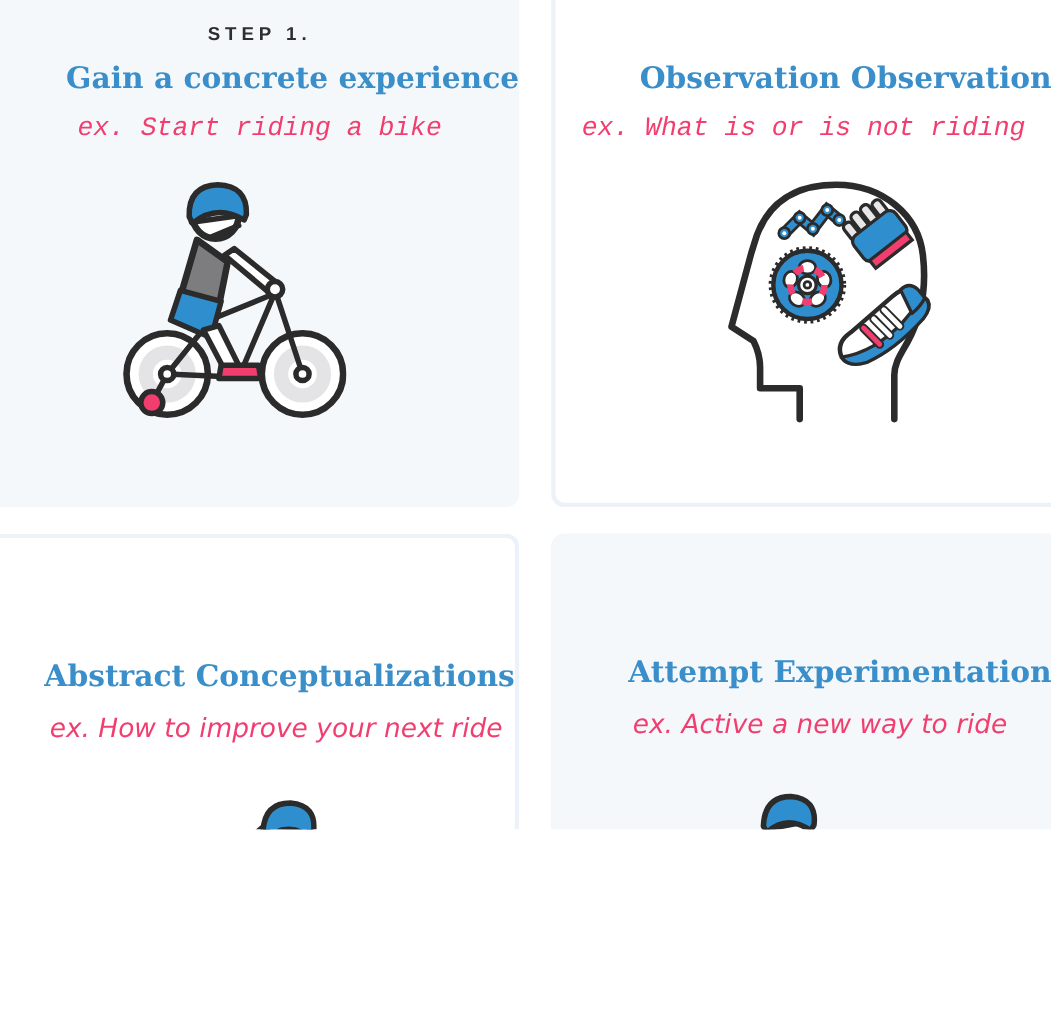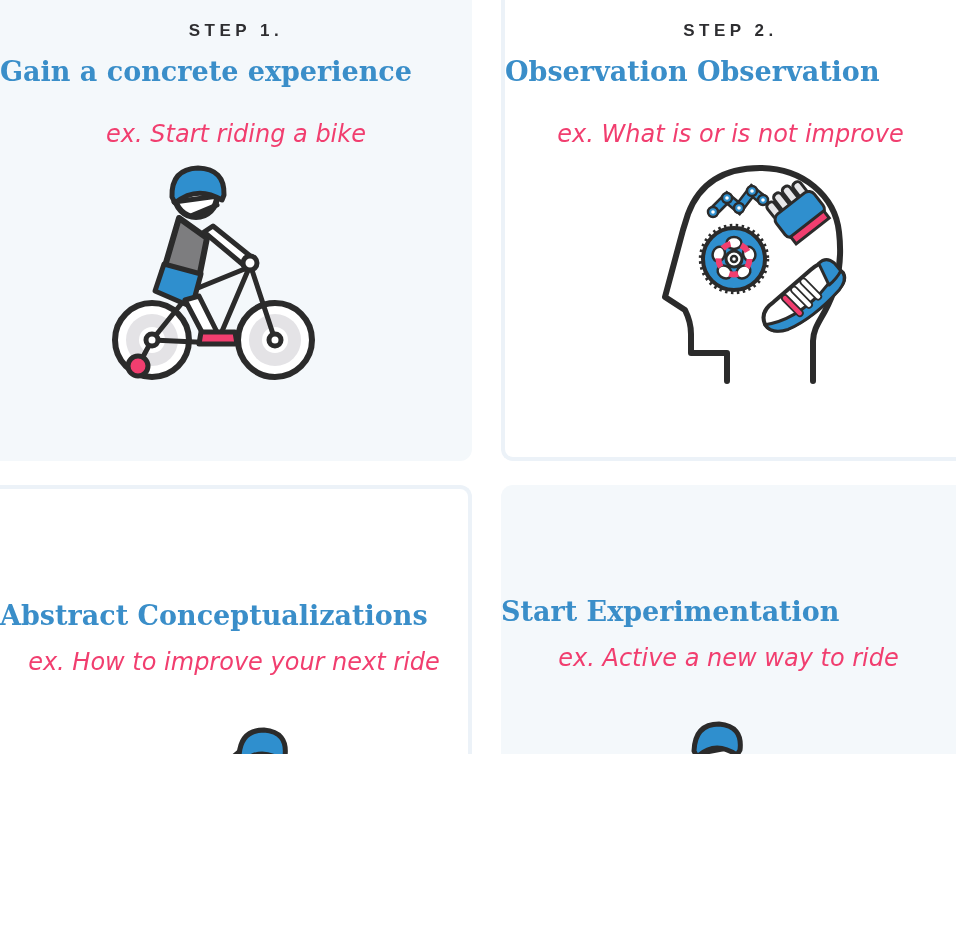--- a/index.html
+++ b/index.html
@@ -12,33 +12,33 @@
   .outlined{background:#ffffff;border:0 solid #ecf2f8;}
   #card1{left:0;top:0;width:472px;height:461px;border-radius:0 0 12px 0;}
   #card2{left:501px;top:0;width:455px;height:461px;border-left-width:4px;border-bottom-width:4px;border-radius:0 0 0 12px;}
   #card3{left:0;top:485px;width:472px;height:453px;border-top-width:4px;border-right-width:4px;border-radius:0 12px 0 0;}
   #card4{left:501px;top:485px;width:455px;height:453px;border-radius:12px 0 0 0;}
   .step{
     position:absolute;left:0;width:100%;text-align:center;
     font-weight:bold;font-size:17px;letter-spacing:4.5px;color:#2e2e31;white-space:nowrap;
   }
   .title{
-    position:absolute;left:0;width:100%;text-align:left;margin:0;
+    position:absolute;left:0;width:100%;text-align:right;margin:0;
     font-family:"DejaVu Serif",serif;font-weight:bold;font-size:27px;color:#3a8ec9;white-space:nowrap;
   }
   .example{
     position:absolute;left:0;width:100%;text-align:center;
     font-family:"DejaVu Sans",sans-serif;font-style:italic;font-size:24px;color:#f13e6f;white-space:nowrap;
   }
   .row1 .step{top:21px;}
   .row1 .title{top:56px;}
-  .row1 .example{top:120px;}
+  .row1 .example{top:104px;font-family:Liberation Mono, monospace;}
   .row2 .step{top:84px;}
   .row2 .title{top:111px;}
-  .row2 .example{top:159px;}
+  .row2 .example{top:159px;margin-left:17px;}
   .illus{position:absolute;}
 </style>
 </head>
 <body>
 
 <div class="canvas">
 
   <section id="card1" class="card tint row1">
     <div class="step">STEP 1.</div>
     <h2 class="title">Gain a concrete experience</h2>
@@ -69,23 +69,22 @@
         <circle cx="145" cy="103" r="7" fill="#fff" stroke-width="5"></circle>
         <circle cx="91" cy="36" r="21" fill="#fff" stroke-width="6"></circle>
         <path d="M69,42 L113,36" fill="none" stroke-width="5"></path>
         <path d="M88,55 L112,45" fill="none" stroke-width="5"></path>
         <path d="M67,37 Q66,9 93,8 Q120,9 119,35 L117,40 Q92,25 70,43 Z" fill="#2f8fce" stroke-width="5"></path>
       </g>
     </svg>
   </section>
 
   <section id="card2" class="card outlined row1">
-    <div class="step">STEP 2.</div>
     <h2 class="title">Observation Observation</h2>
-    <div class="example">ex. What is or is not improve</div>
+    <div class="example">ex. What is or is not riding</div>
 
     <svg class="illus" style="left:150px;top:160px" width="200" height="230" viewBox="0 0 200 230">
       <path d="M158,221 L158,181 C158,170 164,162 170,151 C181,131 188,106 184,72 C180,36 148,8 105,8 C70,8 45,22 33,54 L28,70 L10,137 L30,150 C34,158 36,165 36,174 L36,193 L72,193 L72,221" fill="#ffffff" stroke="#2b2b2b" stroke-width="6" stroke-linejoin="round" stroke-linecap="round"></path>
       <g stroke-linecap="round">
         <path d="M58,52 L72,38 L84,48 L97,31 L108,40" fill="none" stroke="#2b2b2b" stroke-width="11"></path>
         <path d="M58,52 L72,38 L84,48 L97,31 L108,40" fill="none" stroke="#2f8fce" stroke-width="6"></path>
         <g fill="#2f8fce" stroke="#2b2b2b" stroke-width="2.5">
           <circle cx="58" cy="52" r="5"></circle>
             <circle cx="72" cy="38" r="5"></circle>
             <circle cx="84" cy="48" r="5"></circle>
@@ -166,21 +165,21 @@
         <circle cx="169" cy="126" r="7" fill="#fff" stroke-width="5"></circle>
         <circle cx="162" cy="64" r="20" fill="#fff" stroke-width="6"></circle>
         <path d="M141,66 L183,58" fill="none" stroke-width="5"></path>
         <path d="M158,82 L182,70" fill="none" stroke-width="5"></path>
         <path d="M139,63 Q140,36 164,36 Q188,38 185,62 L182,67 Q160,52 142,69 Z" fill="#2f8fce" stroke-width="5"></path>
       </g>
     </svg>
   </section>
 
   <section id="card4" class="card tint row2">
-    <h2 class="title">Start Experimentation</h2>
+    <h2 class="title">Attempt Experimentation</h2>
     <div class="example">ex. Active a new way to ride</div>
 
     <svg class="illus" style="left:99px;top:205px" width="356" height="248" viewBox="0 0 356 248">
       <g stroke="#2b2b2b" stroke-width="5" stroke-linecap="round">
         <path d="M42,122 L64,122"></path>
         <path d="M17,139 L46,139"></path>
         <path d="M28,161 L52,161"></path>
       </g>
       <path d="M176,118 L199,86 L208,108 L216,99 L224,107 L232,100 L274,177" fill="none" stroke="#2b2b2b" stroke-width="5" stroke-linecap="round" stroke-linejoin="round"></path>
       <g>

